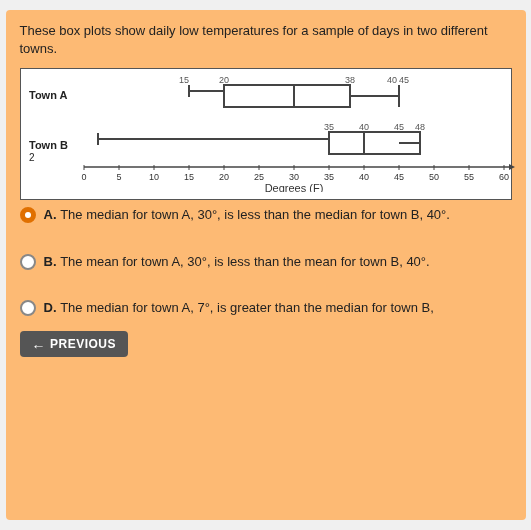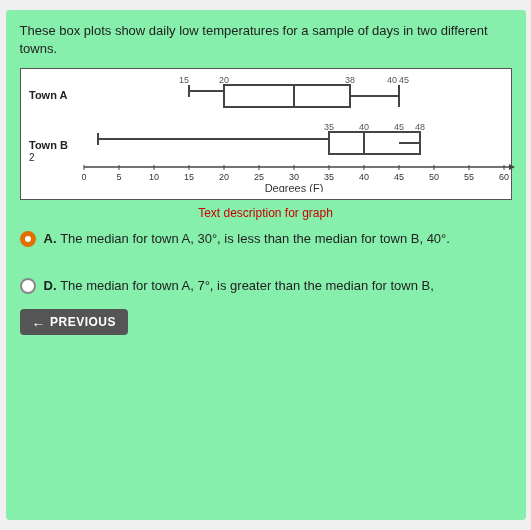--- a/index.html
+++ b/index.html
@@ -7,21 +7,21 @@
       font-family: Arial, sans-serif;
       font-size: 13px;
       background: #f0f0f0;
       width: 531px;
       min-height: 530px;
       display: flex;
       align-items: center;
       justify-content: center;
     }
     .page {
-      background: #86efac;
+      background: #fdba74;
       width: 520px;
       min-height: 510px;
       padding: 12px 14px;
       border-radius: 4px;
     }
     .intro-text {
       font-size: 13px;
       color: #222;
       line-height: 1.4;
       margin-bottom: 10px;
@@ -185,34 +185,39 @@
       <text x="335" y="103" font-size="9" text-anchor="middle" fill="#333">40</text>
       <text x="370" y="103" font-size="9" text-anchor="middle" fill="#333">45</text>
       <text x="405" y="103" font-size="9" text-anchor="middle" fill="#333">50</text>
       <text x="440" y="103" font-size="9" text-anchor="middle" fill="#333">55</text>
       <text x="475" y="103" font-size="9" text-anchor="middle" fill="#333">60</text>
 
       <text x="265" y="115" font-size="11" text-anchor="middle" fill="#333">Degrees (F)</text>
     </svg>
   </div>
 
-  <p class="text-desc">Text description for graph</p>
 
 
   <div class="options">
 
     <div class="option">
       <div class="radio-outer selected">
         <div class="radio-inner"></div>
       </div>
       <span class="option-text">
         <strong>A. </strong><span>The median for town A, 30°, is less than the median for town B, 40°.</span>
       </span>
     </div>
 
+    <div class="option">
+      <div class="radio-outer"></div>
+      <span class="option-text">
+        <strong>B. </strong><span>The mean for town A, 30°, is less than the mean for town B, 40°.</span>
+      </span>
+    </div>
 
 
     <div class="option">
       <div class="radio-outer"></div>
       <span class="option-text">
         <strong>D. </strong><span>The median for town A, 7°, is greater than the median for town B,</span>
       </span>
     </div>
 
   </div>

